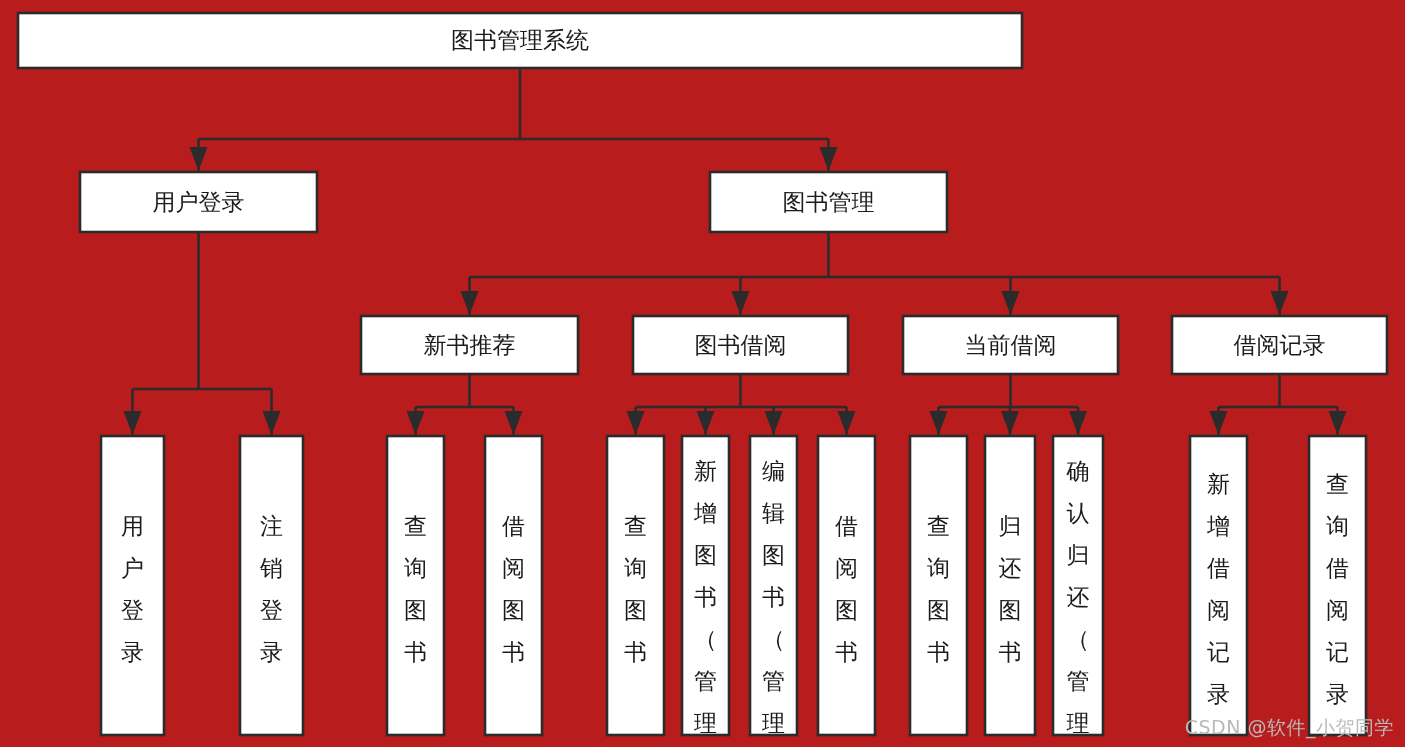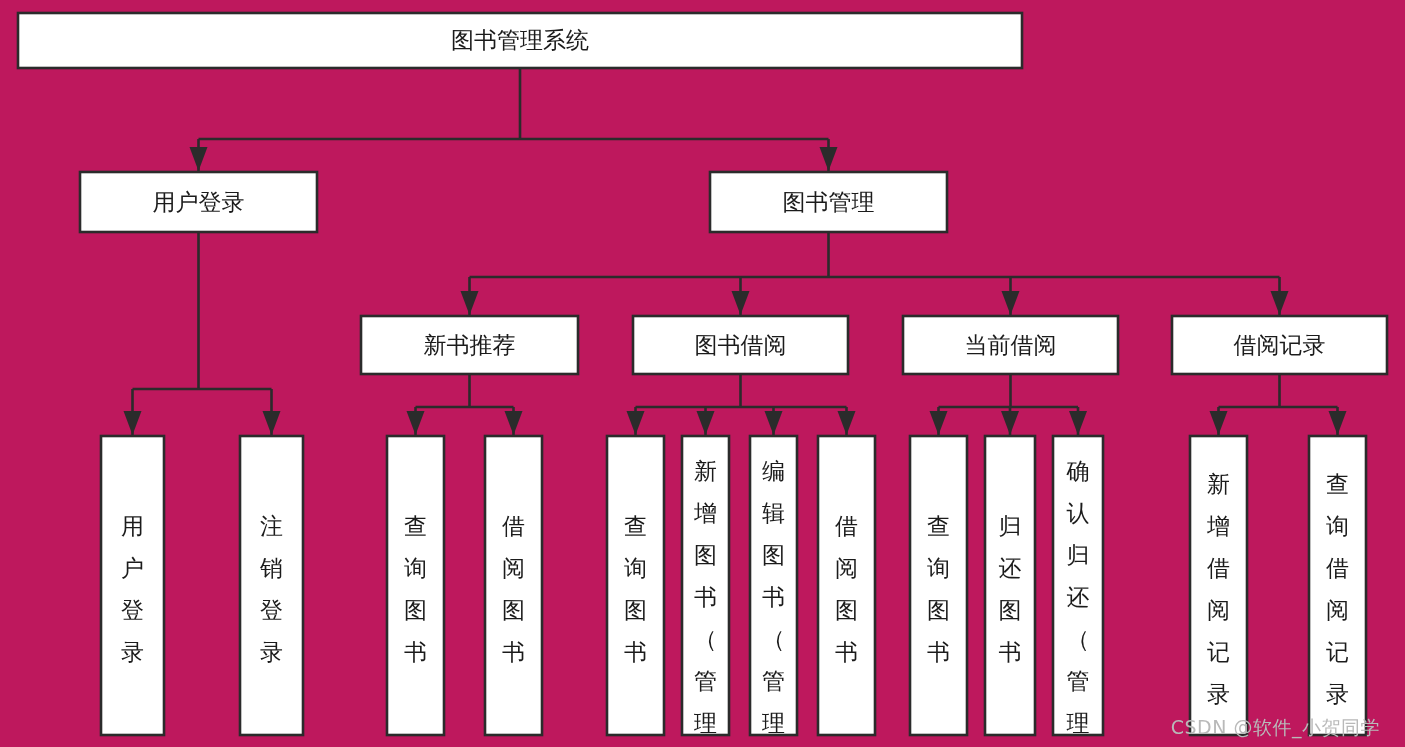--- a/index.html
+++ b/index.html
@@ -12,21 +12,21 @@
     width: 1405px;
     height: 747px;
     font-family: "DejaVu Sans", "Liberation Sans", sans-serif;
     overflow: hidden;
     position: relative;
   }
   #diagram-root {
     position: relative;
     width: 1405px;
     height: 747px;
-    background: #be185d;
+    background: #b91c1c;
   }
   svg.diagram-svg {
     position: absolute;
     left: 0;
     top: 0;
     width: 1405px;
     height: 747px;
     display: block;
   }
   .node-rect {
@@ -52,21 +52,21 @@
     dominant-baseline: middle;
   }
   .node-label-vertical {
     fill: #1b1b1b;
     font-family: "DejaVu Sans", "Liberation Sans", sans-serif;
     font-size: 23px;
     text-anchor: middle;
   }
   .watermark-text {
     position: absolute;
-    right: 25px;
+    right: 11px;
     bottom: 6px;
     font-family: "DejaVu Sans", "Liberation Sans", sans-serif;
     font-size: 19px;
     color: #b9b9b9;
     white-space: nowrap;
     letter-spacing: 0.5px;
     pointer-events: none;
   }
 </style>
 </head>

